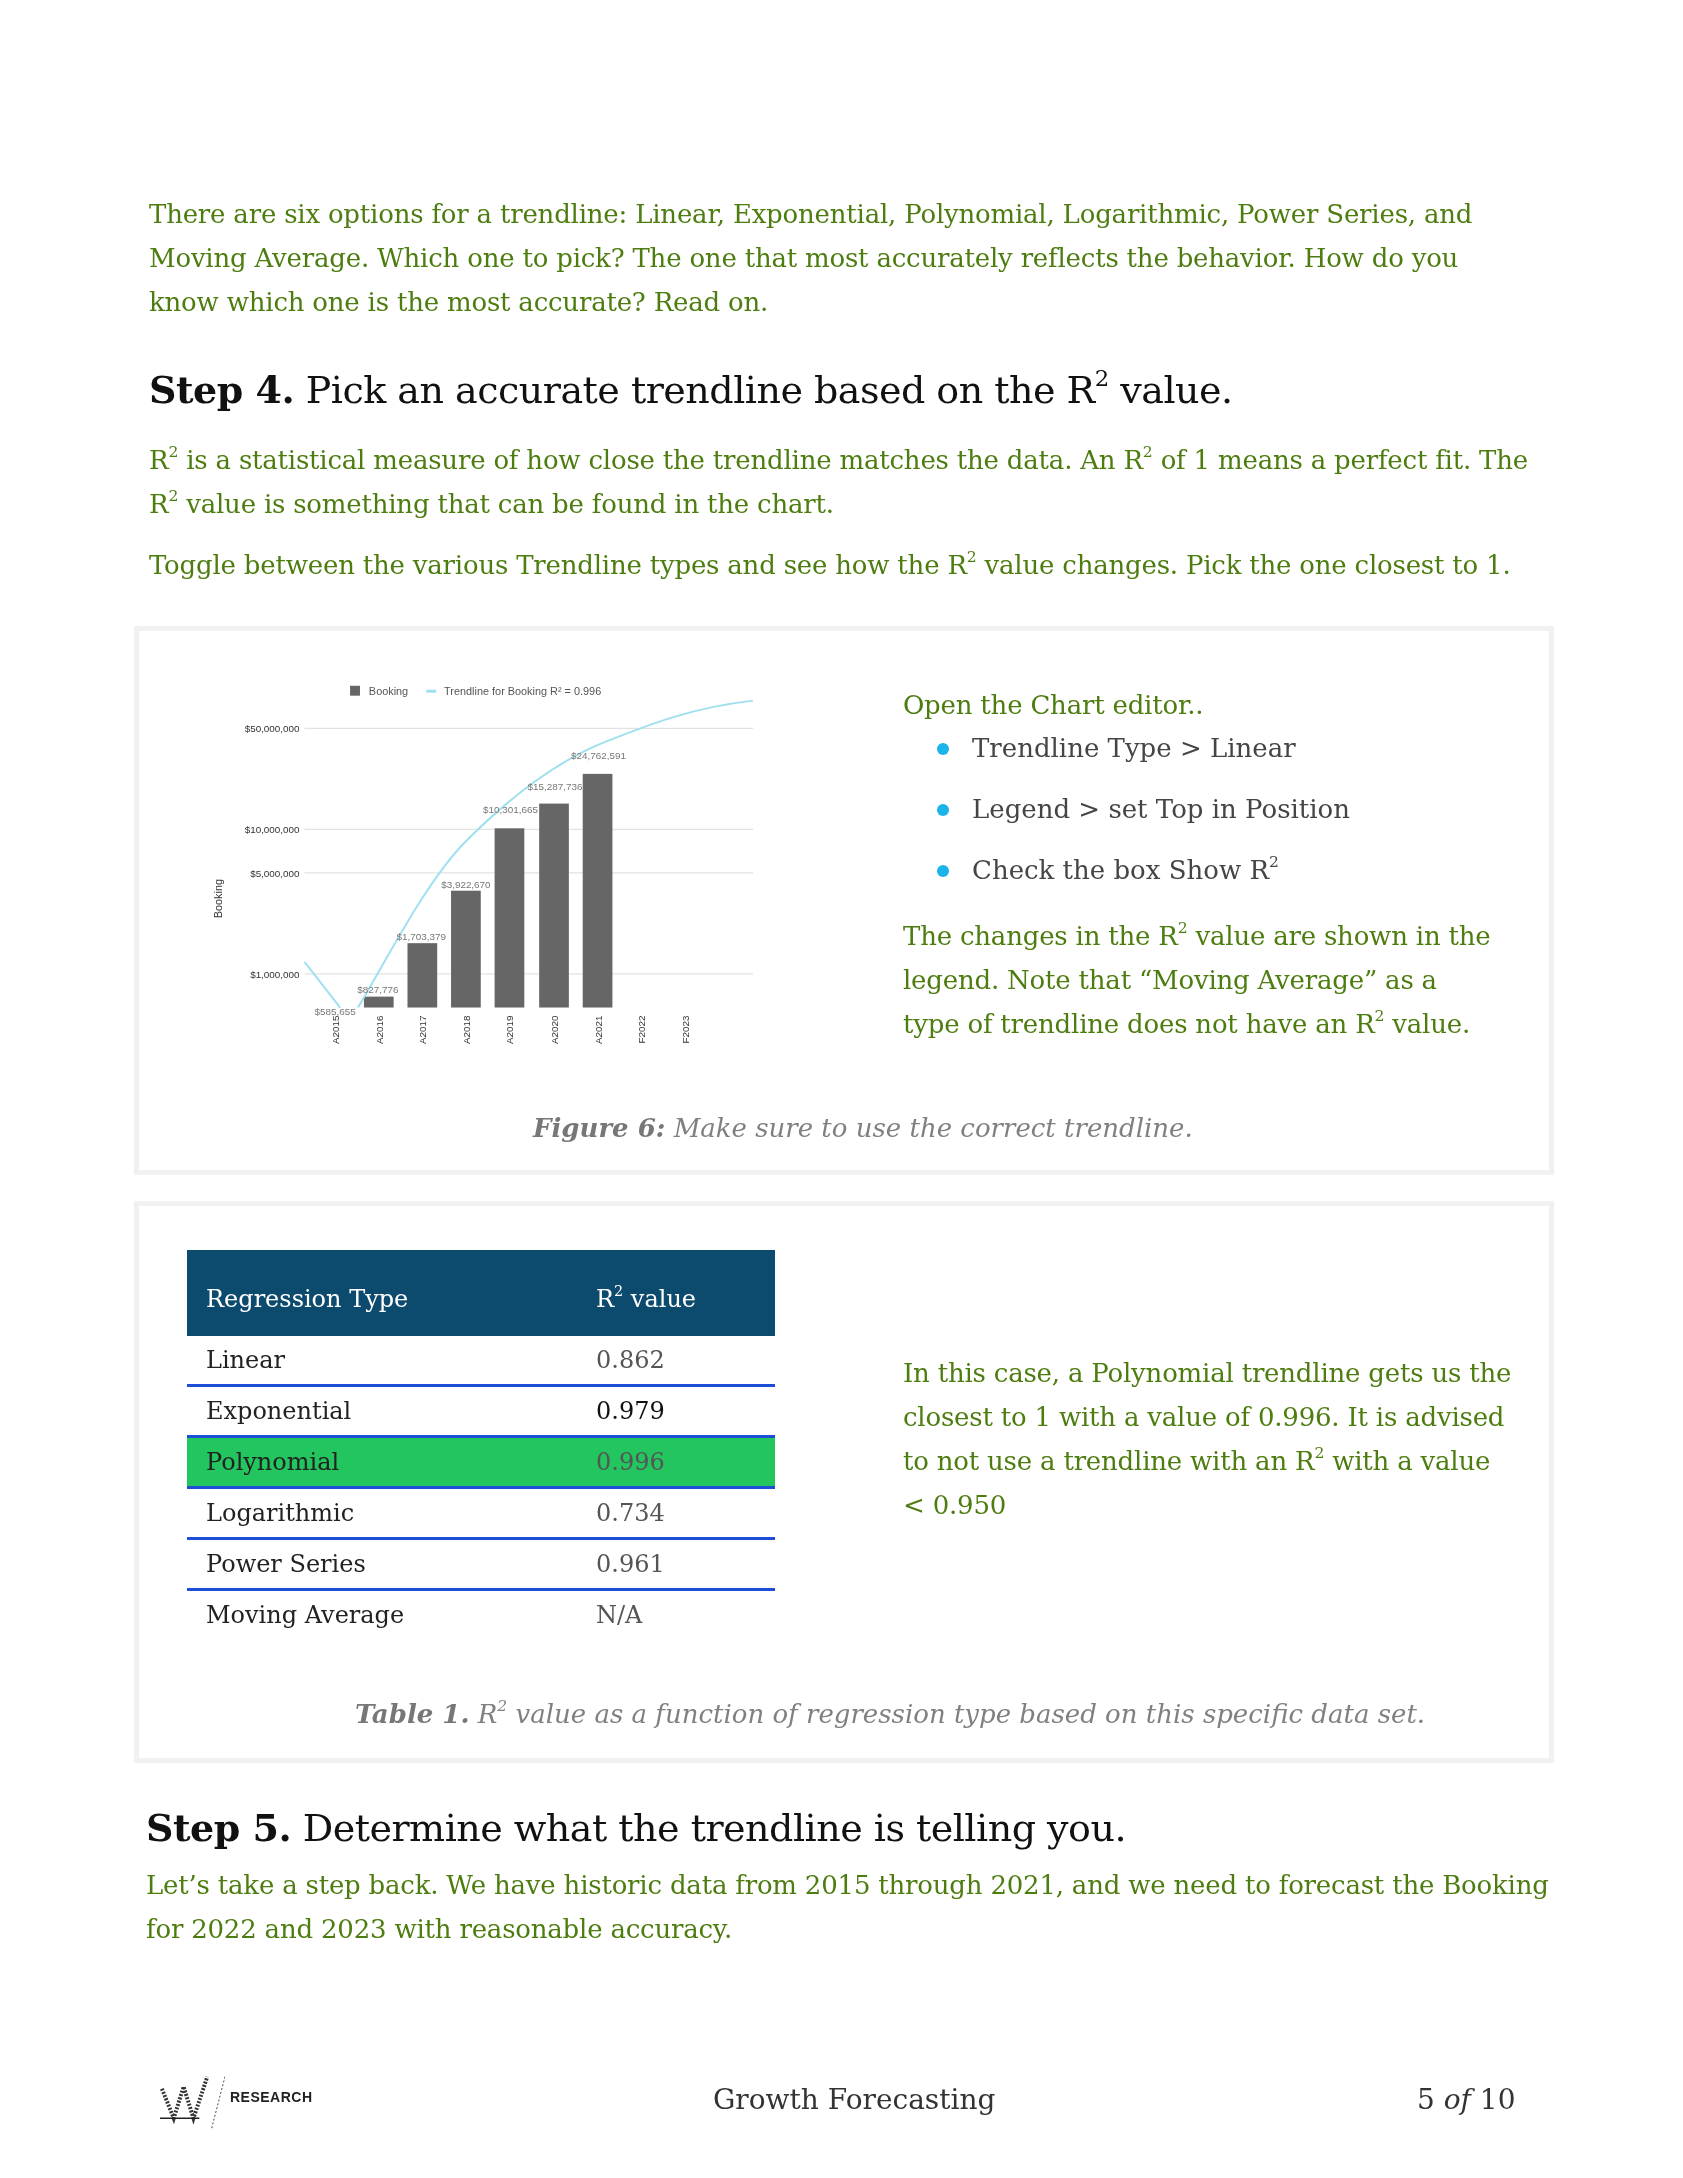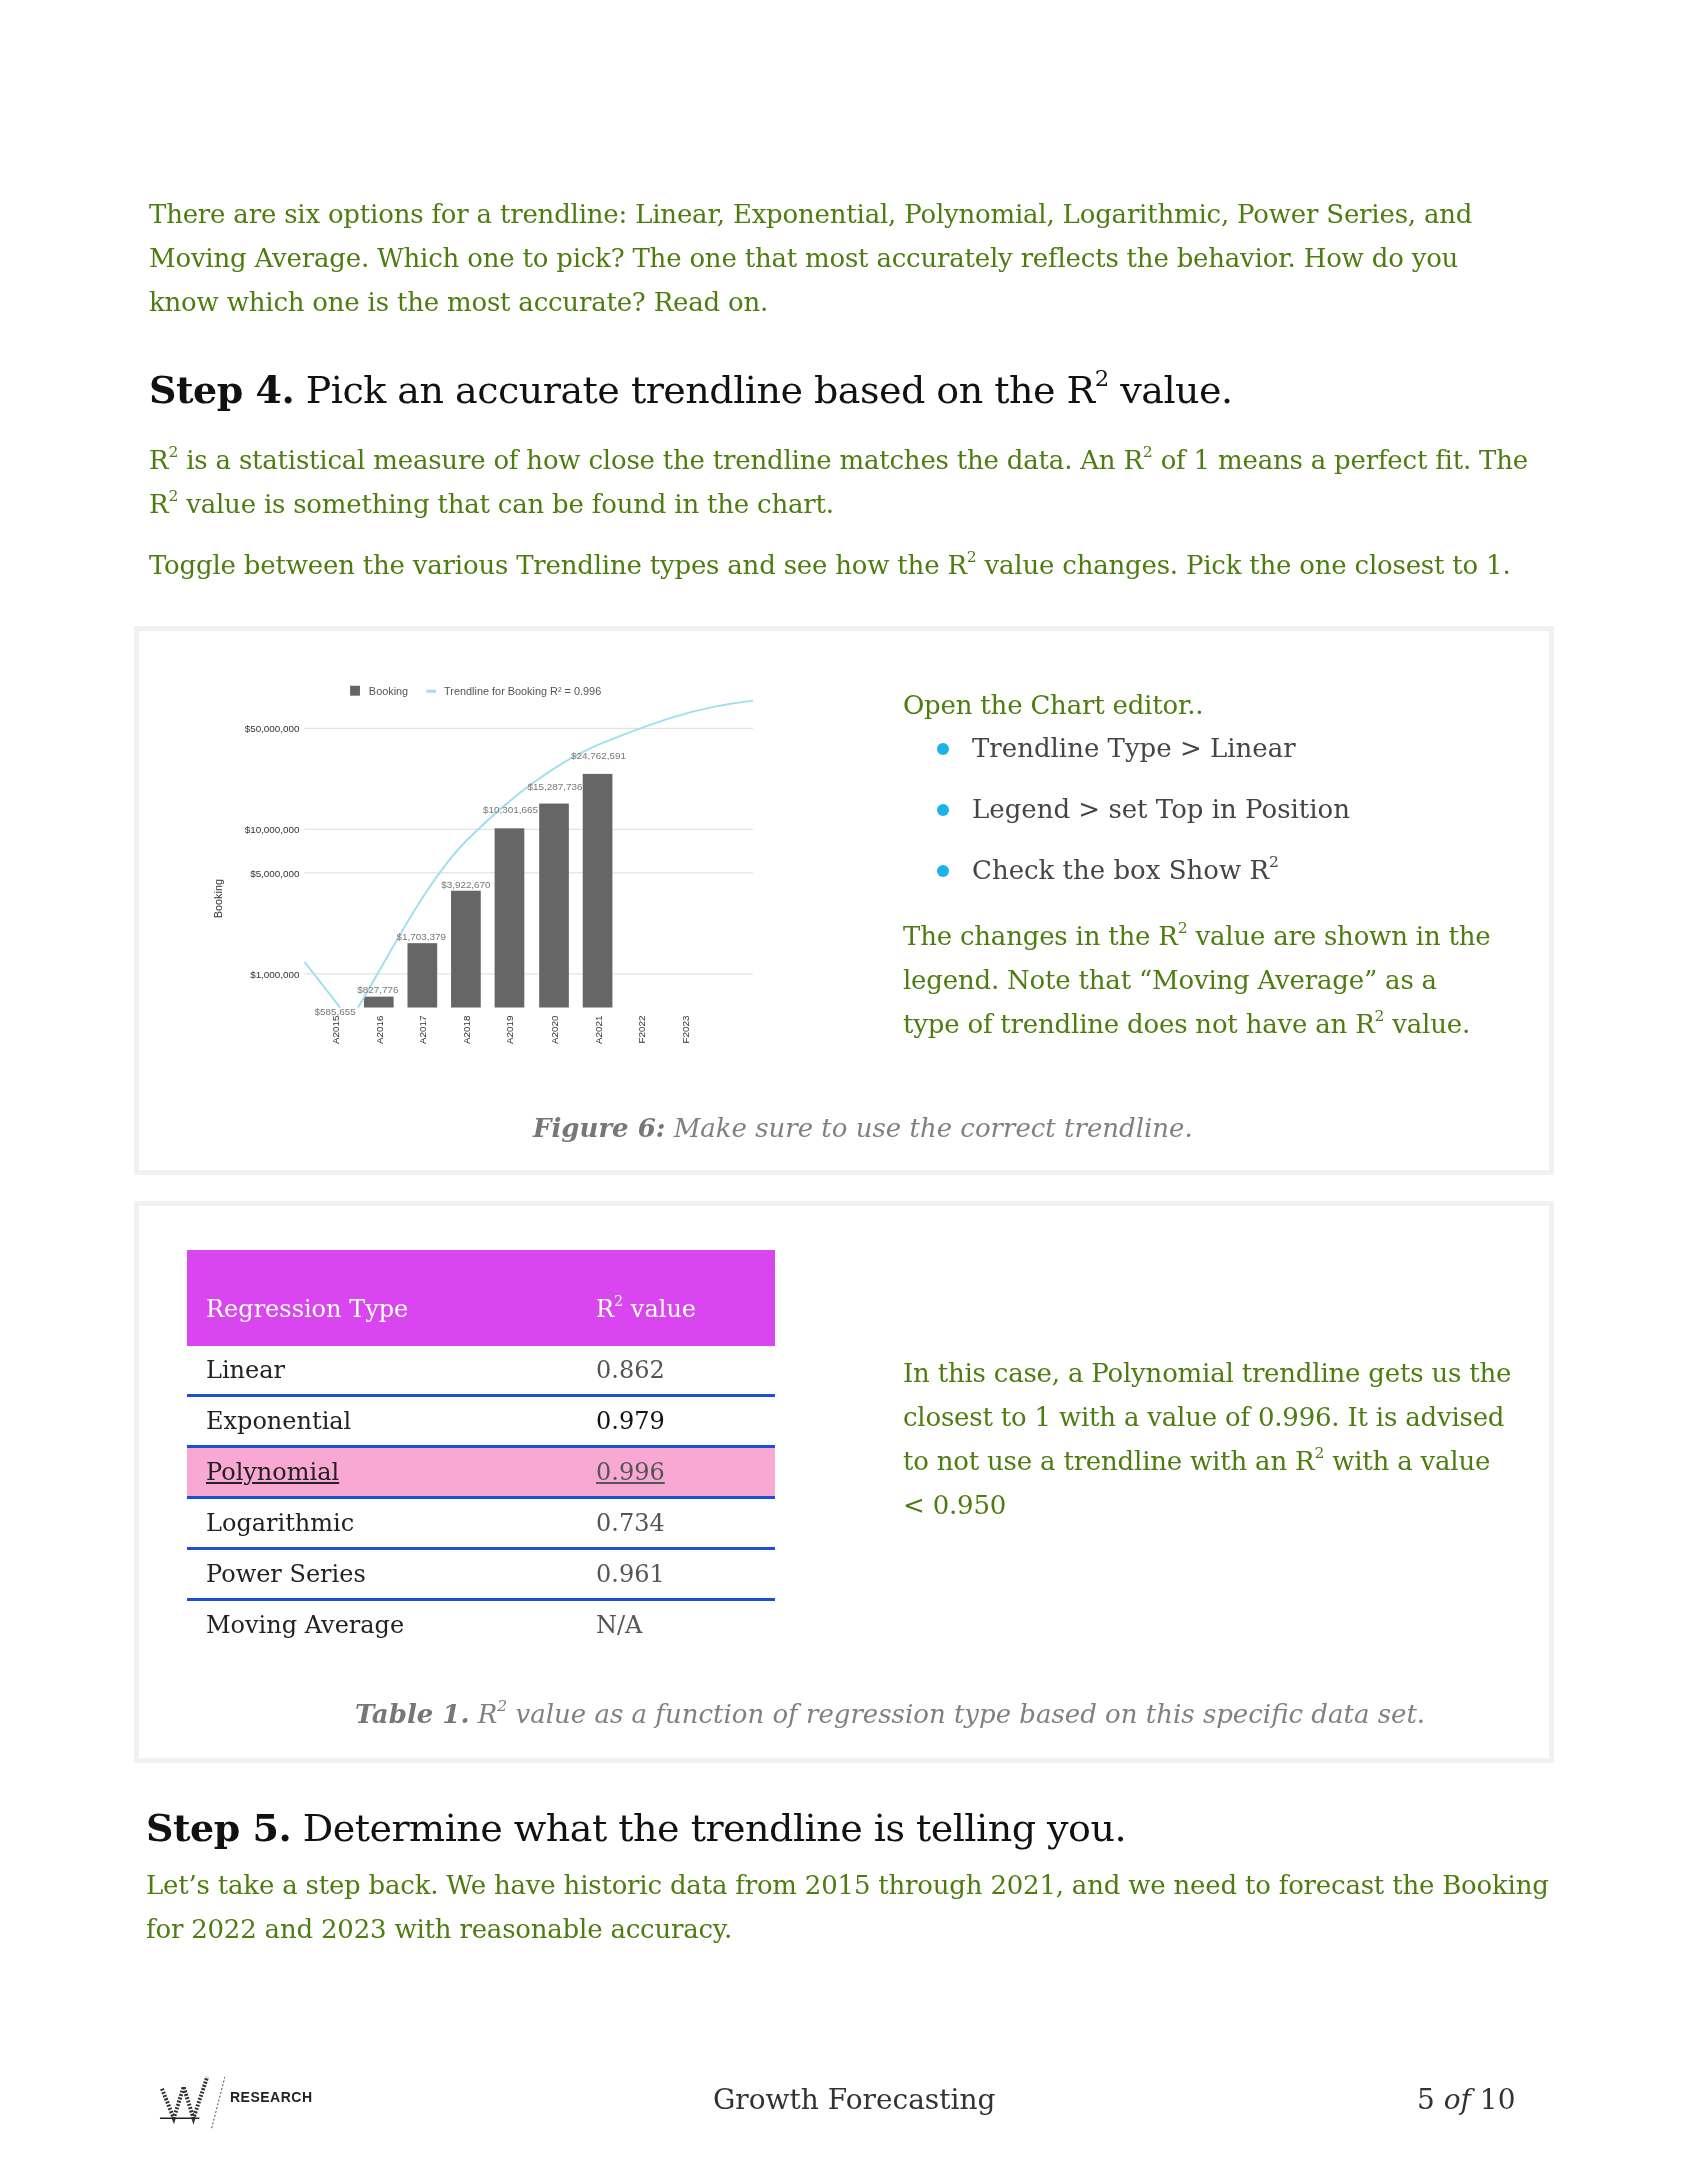--- a/index.html
+++ b/index.html
@@ -12,24 +12,24 @@
   sup { font-size: 0.6em; line-height: 0; vertical-align: 0.75em; }
   .box { position: absolute; border: 5px solid #f1f1f1; background: #fff; box-sizing: border-box; }
   .caption { font-size: 26px; color: #808080; font-style: italic; white-space: nowrap; }
   .caption b { font-style: italic; font-weight: bold; color: #777; }
   
   .chart-txt { font-family: "Liberation Sans", "DejaVu Sans", sans-serif; }
   .bullets { list-style: none; margin: 0; padding: 0; }
   .bullets li { position: relative; padding-left: 69px; font-size: 26px; line-height: 30px; margin-bottom: 31px; color: #454545; }
   .bullets li .dot { position: absolute; left: 34px; top: 10px; width: 12px; height: 12px; border-radius: 50%; }
   table.rtable { border-collapse: collapse; width: 588px; font-size: 24px; color: #222; }
-  table.rtable th { background: #d946ef; color: #fff; text-align: left; font-weight: normal; height: 74px; padding: 22px 0 0 19px; }
+  table.rtable th { background: #0c4a6e; color: #fff; text-align: left; font-weight: normal; height: 74px; padding: 12px 0 0 19px; }
   table.rtable td { height: 48px; padding: 0 0 0 19px; border-bottom: 3px solid #1d4ed8; }
   table.rtable td.val { color: #555; }
-  table.rtable tr.hl td { background: #f9a8d4; text-decoration: underline; }
+  table.rtable tr.hl td { background: #22c55e; }
   table.rtable tr:last-child td { border-bottom: none; }
   .footer-title { font-size: 28px; color: #333; white-space: nowrap; }
 </style>
 </head>
 <body>
 
 <div class="abs para" style="left:149px; top:192px; width:1386px;">There are six options for a trendline: Linear, Exponential, Polynomial, Logarithmic, Power Series, and Moving Average. Which one to pick? The one that most accurately reflects the behavior. How do you know which one is the most accurate? Read on.</div>
 
 <div class="abs h2" style="left:149px; top:367px;">
   <b>Step 4.</b><span> Pick an accurate trendline based on the R</span><sup>2</sup><span> value.</span>

